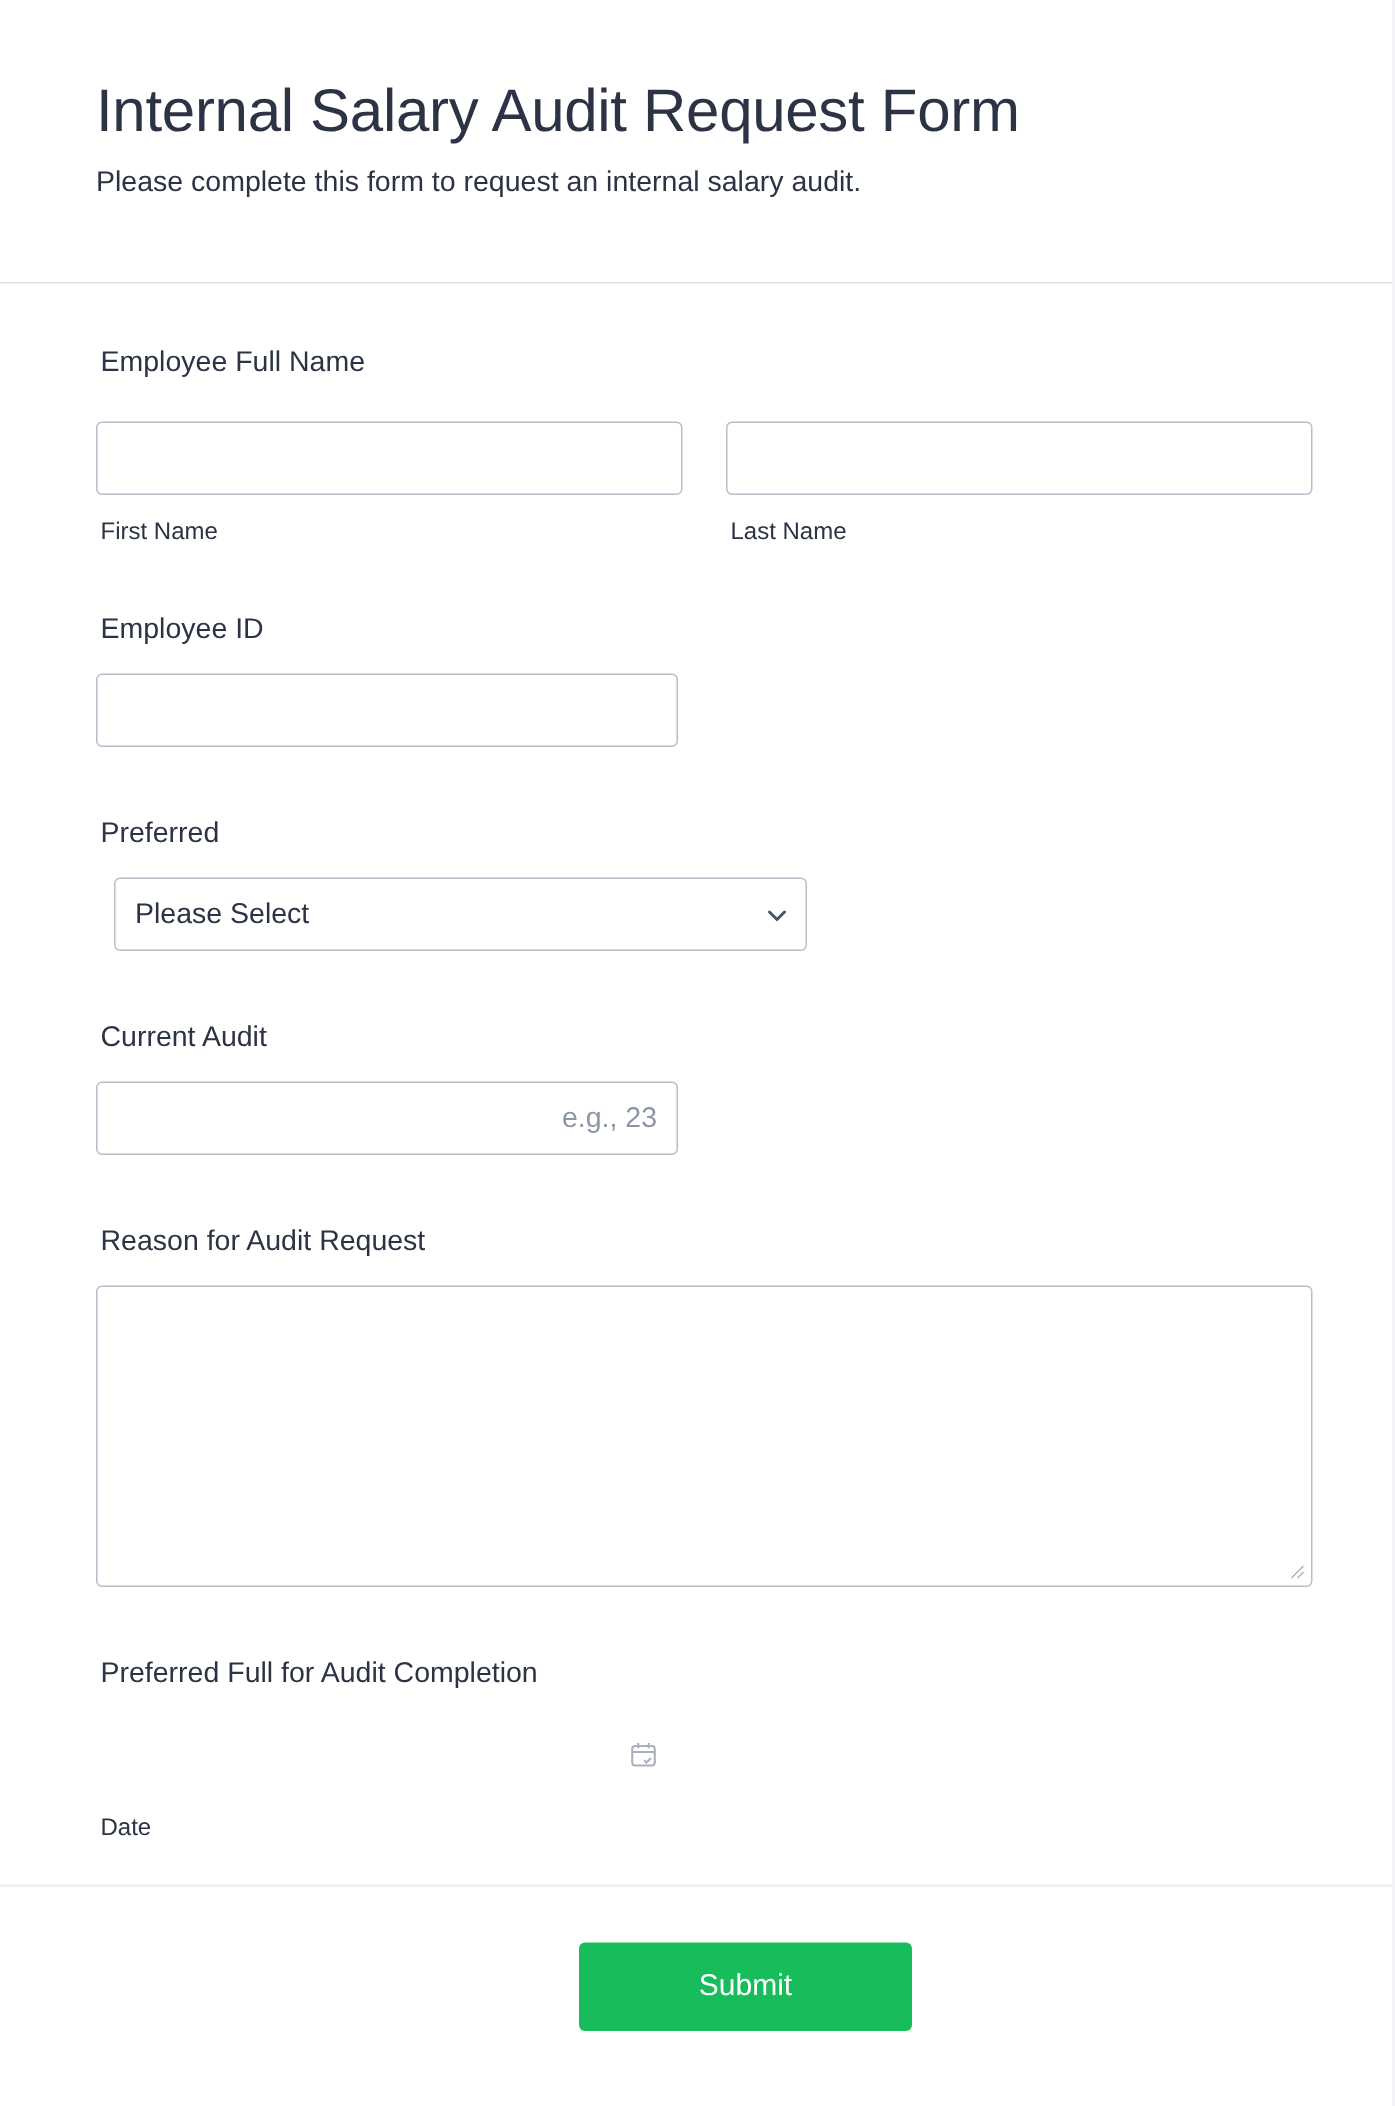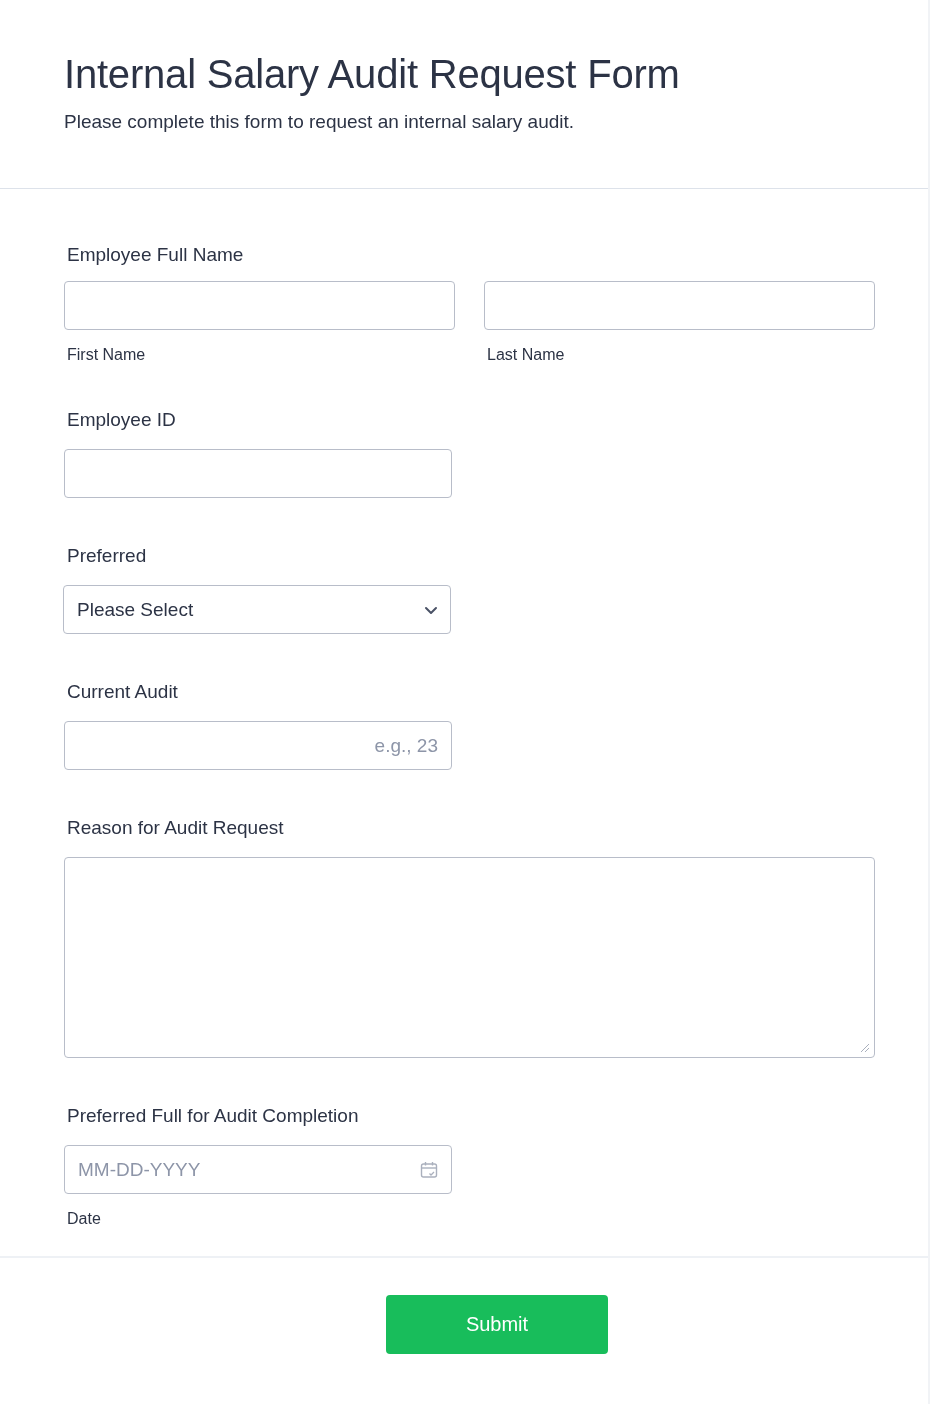--- a/index.html
+++ b/index.html
@@ -34,21 +34,21 @@
     }
     .input {
       position: absolute; height: 49px;
       border: 1px solid #b8bdc9; border-radius: 4px; background: #fff;
       font-family: "Liberation Sans", "DejaVu Sans", sans-serif;
       font-size: 19px; color: #2c3345; padding: 0 13px;
       outline: none;
     }
     .input::placeholder { color: #8d95a8; }
     .select {
-      position: absolute; left: 63px; top: 585px; width: 388px; height: 49px;
+      position: absolute; left: 76px; top: 585px; width: 462px; height: 49px;
       border: 1px solid #b8bdc9; border-radius: 4px; background: #fff;
       display: flex; align-items: center; padding: 0 13px;
       font-size: 19px; color: #2c3345; cursor: pointer;
     }
     .select .chev { position: absolute; right: 12px; top: 17px; width: 14px; height: 14px; }
     .textarea {
       position: absolute; left: 64px; top: 857px; width: 811px; height: 201px;
       border: 1px solid #b8bdc9; border-radius: 4px; background: #fff;
       resize: none; outline: none; padding: 10px 13px;
       font-family: "Liberation Sans", "DejaVu Sans", sans-serif; font-size: 18px;
@@ -70,21 +70,21 @@
   </style>
 </head>
 <body>
 
 <div class="page">
   <div class="header">
     <h1 class="title">Internal Salary Audit Request Form</h1>
     <p class="subtitle">Please complete this form to request an internal salary audit.</p>
   </div>
 
-  <label class="label" style="top:244px">Employee Full Name</label>
+  <label class="label" style="top:231px">Employee Full Name</label>
   <input class="input" type="text" style="left: 64px; top: 281px; width: 391px;" value="">
   <span class="sublabel" style="left:67px; top:346px">First Name</span>
   <input class="input" type="text" style="left: 484px; top: 281px; width: 391px;" value="">
   <span class="sublabel" style="left:487px; top:346px">Last Name</span>
 
   <label class="label" style="top:409px">Employee ID</label>
   <input class="input" type="text" style="left: 64px; top: 449px; width: 388px;" value="">
 
   <label class="label" style="top:545px">Preferred</label>
   <div class="select">
@@ -97,21 +97,20 @@
   <label class="label" style="top:681px">Current Audit</label>
   <input class="input" type="text" style="left: 64px; top: 721px; width: 388px; text-align: right;" placeholder="e.g., 23">
 
   <label class="label" style="top:817px">Reason for Audit Request</label>
   <textarea class="textarea" style=""></textarea>
   <svg class="resize-grip" viewBox="0 0 12 12">
     <path d="M3 11 L11 3 M7 11 L11 7" stroke="#aab0bd" stroke-width="1" fill="none"></path>
   </svg>
 
   <label class="label" style="top:1105px">Preferred Full for Audit Completion</label>
-  <input class="input" type="text" style="left: 64px; top: 1145px; width: 388px;" placeholder="MM-DD-YYYY">
   <svg class="cal-icon" viewBox="0 0 20 20">
     <rect x="2.5" y="4" width="15" height="13" rx="2" fill="none" stroke="#aab0bd" stroke-width="1.4"></rect>
     <line x1="2.5" y1="8" x2="17.5" y2="8" stroke="#aab0bd" stroke-width="1.4"></line>
     <line x1="6.5" y1="2" x2="6.5" y2="5.5" stroke="#aab0bd" stroke-width="1.4"></line>
     <line x1="13.5" y1="2" x2="13.5" y2="5.5" stroke="#aab0bd" stroke-width="1.4"></line>
     <path d="M10.5 13.5 L12 15 L15 12" fill="none" stroke="#aab0bd" stroke-width="1.3"></path>
   </svg>
   <span class="sublabel" style="left:67px; top:1210px">Date</span>
 
   <div class="footer"></div>

